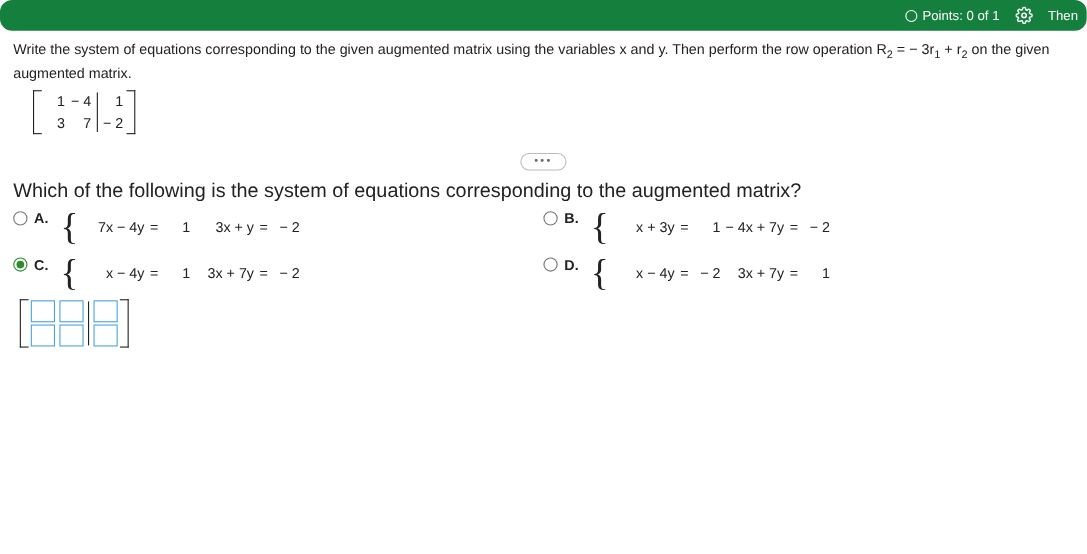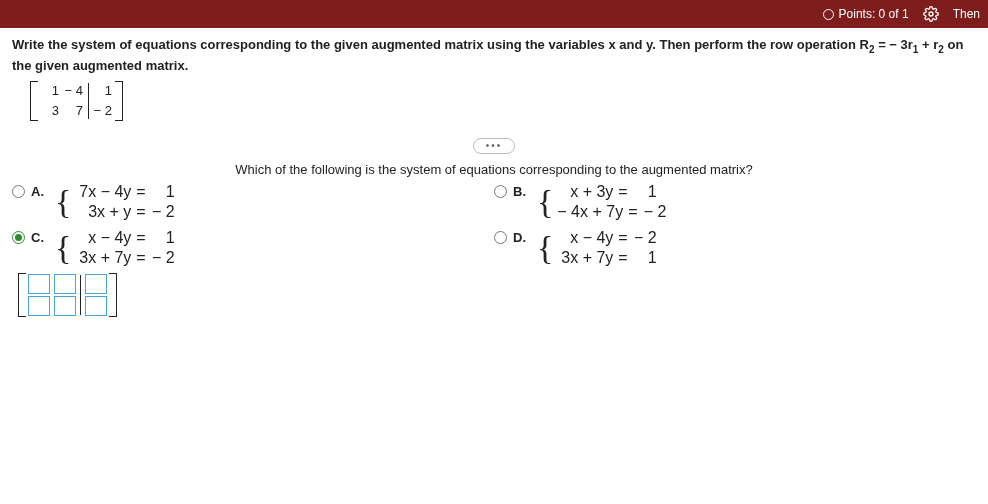--- a/index.html
+++ b/index.html
@@ -1,44 +1,44 @@
 <!DOCTYPE html>
 <html><head>
   <meta charset="utf-8">
   <style>
     * { box-sizing: border-box; margin: 0; padding: 0; }
     body { font-family: Arial, sans-serif; font-size: 13px; color: #222; background: #fff; width: 988px; height: 504px; overflow: hidden; }
-    .topbar { background: #7f1d1d; color: #fff; height: 28px; display: flex; align-items: center; justify-content: flex-end; padding: 0 8px; gap: 14px; font-size: 12px; }
+    .topbar { background: #15803d; color: #fff; height: 28px; display: flex; align-items: center; justify-content: flex-end; padding: 0 8px; gap: 14px; font-size: 12px; border-radius: 11px; }
     .points { display: flex; align-items: center; gap: 5px; }
     .points-circle { width: 11px; height: 11px; border: 1.5px solid #fff; border-radius: 50%; }
     .gear { cursor: pointer; display:flex; align-items:center; }
     .save { color: #fff; cursor: pointer; }
     .content { padding: 8px 12px 12px 12px; }
-    .problem-text { font-size: 13px; line-height: 1.4; font-weight: bold; }
+    .problem-text { font-size: 13px; line-height: 1.4; }
     .matrix-wrap { display: inline-flex; align-items: stretch; margin: 6px 0 0 18px; font-family: Arial; }
     .bracket-l, .bracket-r { width: 8px; border: 1.5px solid #222; }
     .bracket-l { border-right: none; }
     .bracket-r { border-left: none; }
     .matrix-body { display: flex; }
     .matrix-col { display: flex; flex-direction: column; }
     .matrix-col span { display: flex; align-items: center; justify-content: flex-end; width: 24px; height: 20px; font-size: 13px; padding-right: 3px; }
     .aug-line { width: 0; border-left: 1px solid #222; margin: 2px 2px; }
     .ellipsis-row { display:flex; justify-content:center; margin: 14px 0 6px 0; }
     .ellipsis-pill { border: 1px solid #bbb; border-radius: 12px; padding: 0 12px; height: 16px; display:flex; align-items:center; justify-content:center; cursor:pointer; background:#fff; }
     .ellipsis-pill span { letter-spacing: 2px; color:#666; font-size:10px; line-height:1; }
-    .q2 { margin-top: 8px; font-size: 13px; text-align: center; }
+    .q2 { margin-top: 8px; font-size: 18px; }
     .choices { display: grid; grid-template-columns: 1fr 1fr; row-gap: 8px; margin-top: 6px; }
     .choice { display: flex; align-items: flex-start; gap: 6px; }
     .radio { width: 13px; height: 13px; border: 1.4px solid #777; border-radius: 50%; margin-top: 2px; cursor:pointer; flex-shrink:0; display:flex; align-items:center; justify-content:center; }
     .radio.correct { border-color: #2e8b2e; }
     .radio.correct::after { content:""; width:7px; height:7px; background:#2e8b2e; border-radius:50%; }
     .opt-label { font-weight: bold; width: 18px; margin-top: 1px; }
     .eq-system { display: flex; align-items: stretch; }
     .brace { font-size: 34px; line-height: 34px; margin-right: 4px; font-family: serif; display:flex; align-items:center; }
-    .eqs { display: flex; flex-direction: column; gap: 2px; font-size: 16px; }
+    .eqs { display: flex; flex-direction: row; gap: 2px; font-size: 13px; align-items: center; }
     .eqs .row { display: flex; gap: 5px; align-items: center; }
     .eqs .lhs { min-width: 56px; text-align: right; }
     .eqs .eq { }
     .eqs .rhs { min-width: 24px; text-align: right; }
     .q3 { margin-top: 14px; font-size: 13px; }
     .input-matrix { margin: 6px 0 0 6px; display: inline-flex; align-items: stretch; }
     .input-col { display: flex; flex-direction: column; }
     .input-box { width: 22px; height: 20px; border: 1px solid #4aa3df; margin: 1px 2px; background:#fff; }
     sub { font-size: 10px; }
   </style>

